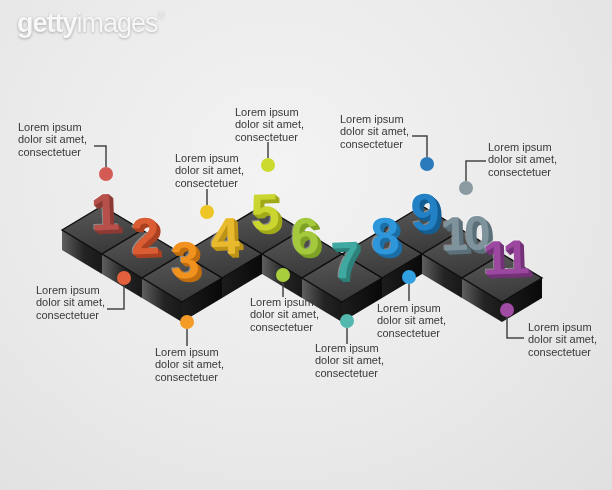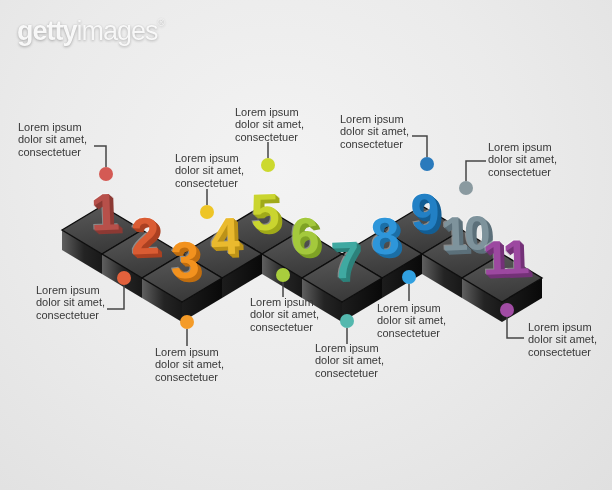--- a/index.html
+++ b/index.html
@@ -1,21 +1,21 @@
 <!DOCTYPE html>
 <html><head>
 <meta charset="utf-8">
 <style>
   html,body{margin:0;padding:0;}
   body{width:612px;height:490px;overflow:hidden;
        font-family:"Liberation Sans",sans-serif;}
   #stage{position:relative;width:612px;height:490px;
        background:radial-gradient(ellipse at 45% 35%, #f3f3f3 0%, #ebebeb 50%, #e0e0e0 100%);}
   #iso{position:absolute;left:0;top:0;}
-  .watermark{position:absolute;left:17px;top:16px;font-size:27px;color:rgba(255,255,255,.92);
+  .watermark{position:absolute;left:17px;top:8px;font-size:27px;color:rgba(255,255,255,.92);
        text-shadow:0 1px 3px rgba(0,0,0,.28), 0 0 1px rgba(0,0,0,.15);letter-spacing:-1px;
        user-select:none;}
   .wm-bold{font-weight:700;}
   .wm-light{font-weight:400;opacity:.9;}
   .wm-reg{font-size:10px;vertical-align:14px;opacity:.85;letter-spacing:0;}
   .step-label{position:absolute;width:78px;font-size:11px;line-height:1.12;color:#383838;}
   .step-number{position:absolute;width:90px;text-align:center;font-weight:700;
        line-height:1;transform:rotate(-2deg);pointer-events:none;}
   .n1{font-size:52px;letter-spacing:-2px;}
   .n2{font-size:48px;letter-spacing:-4px;}

